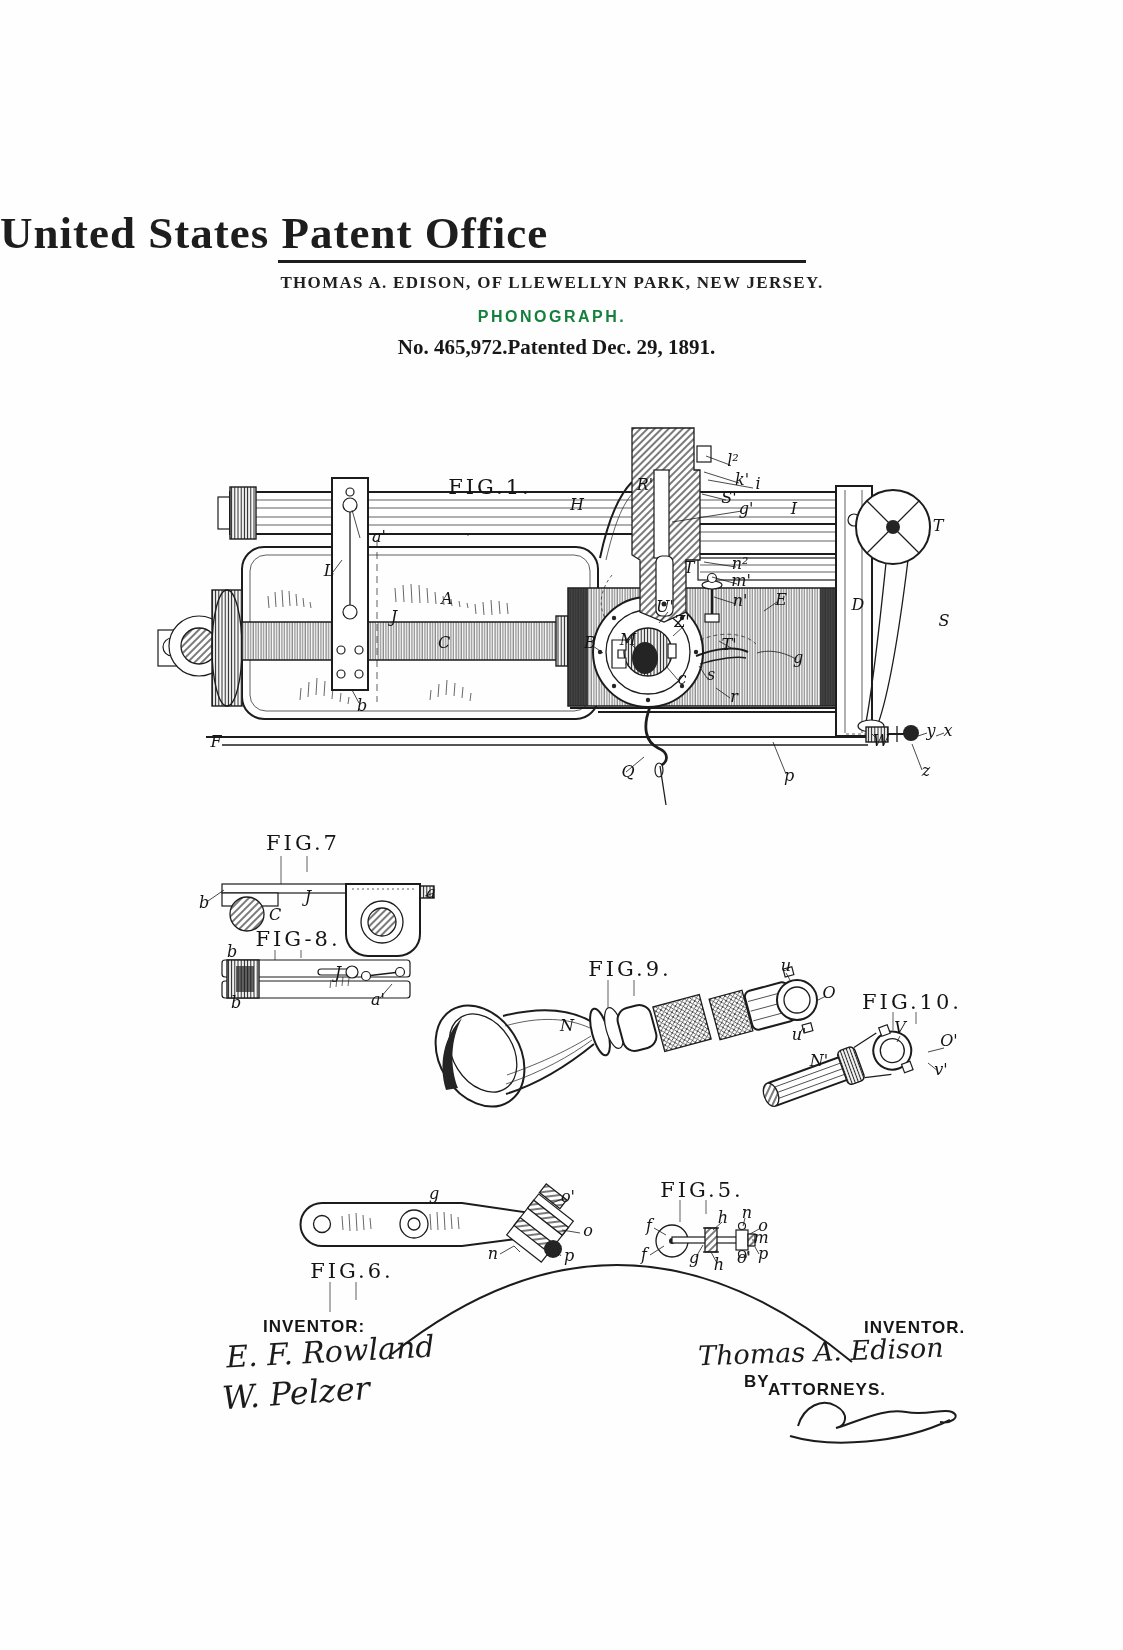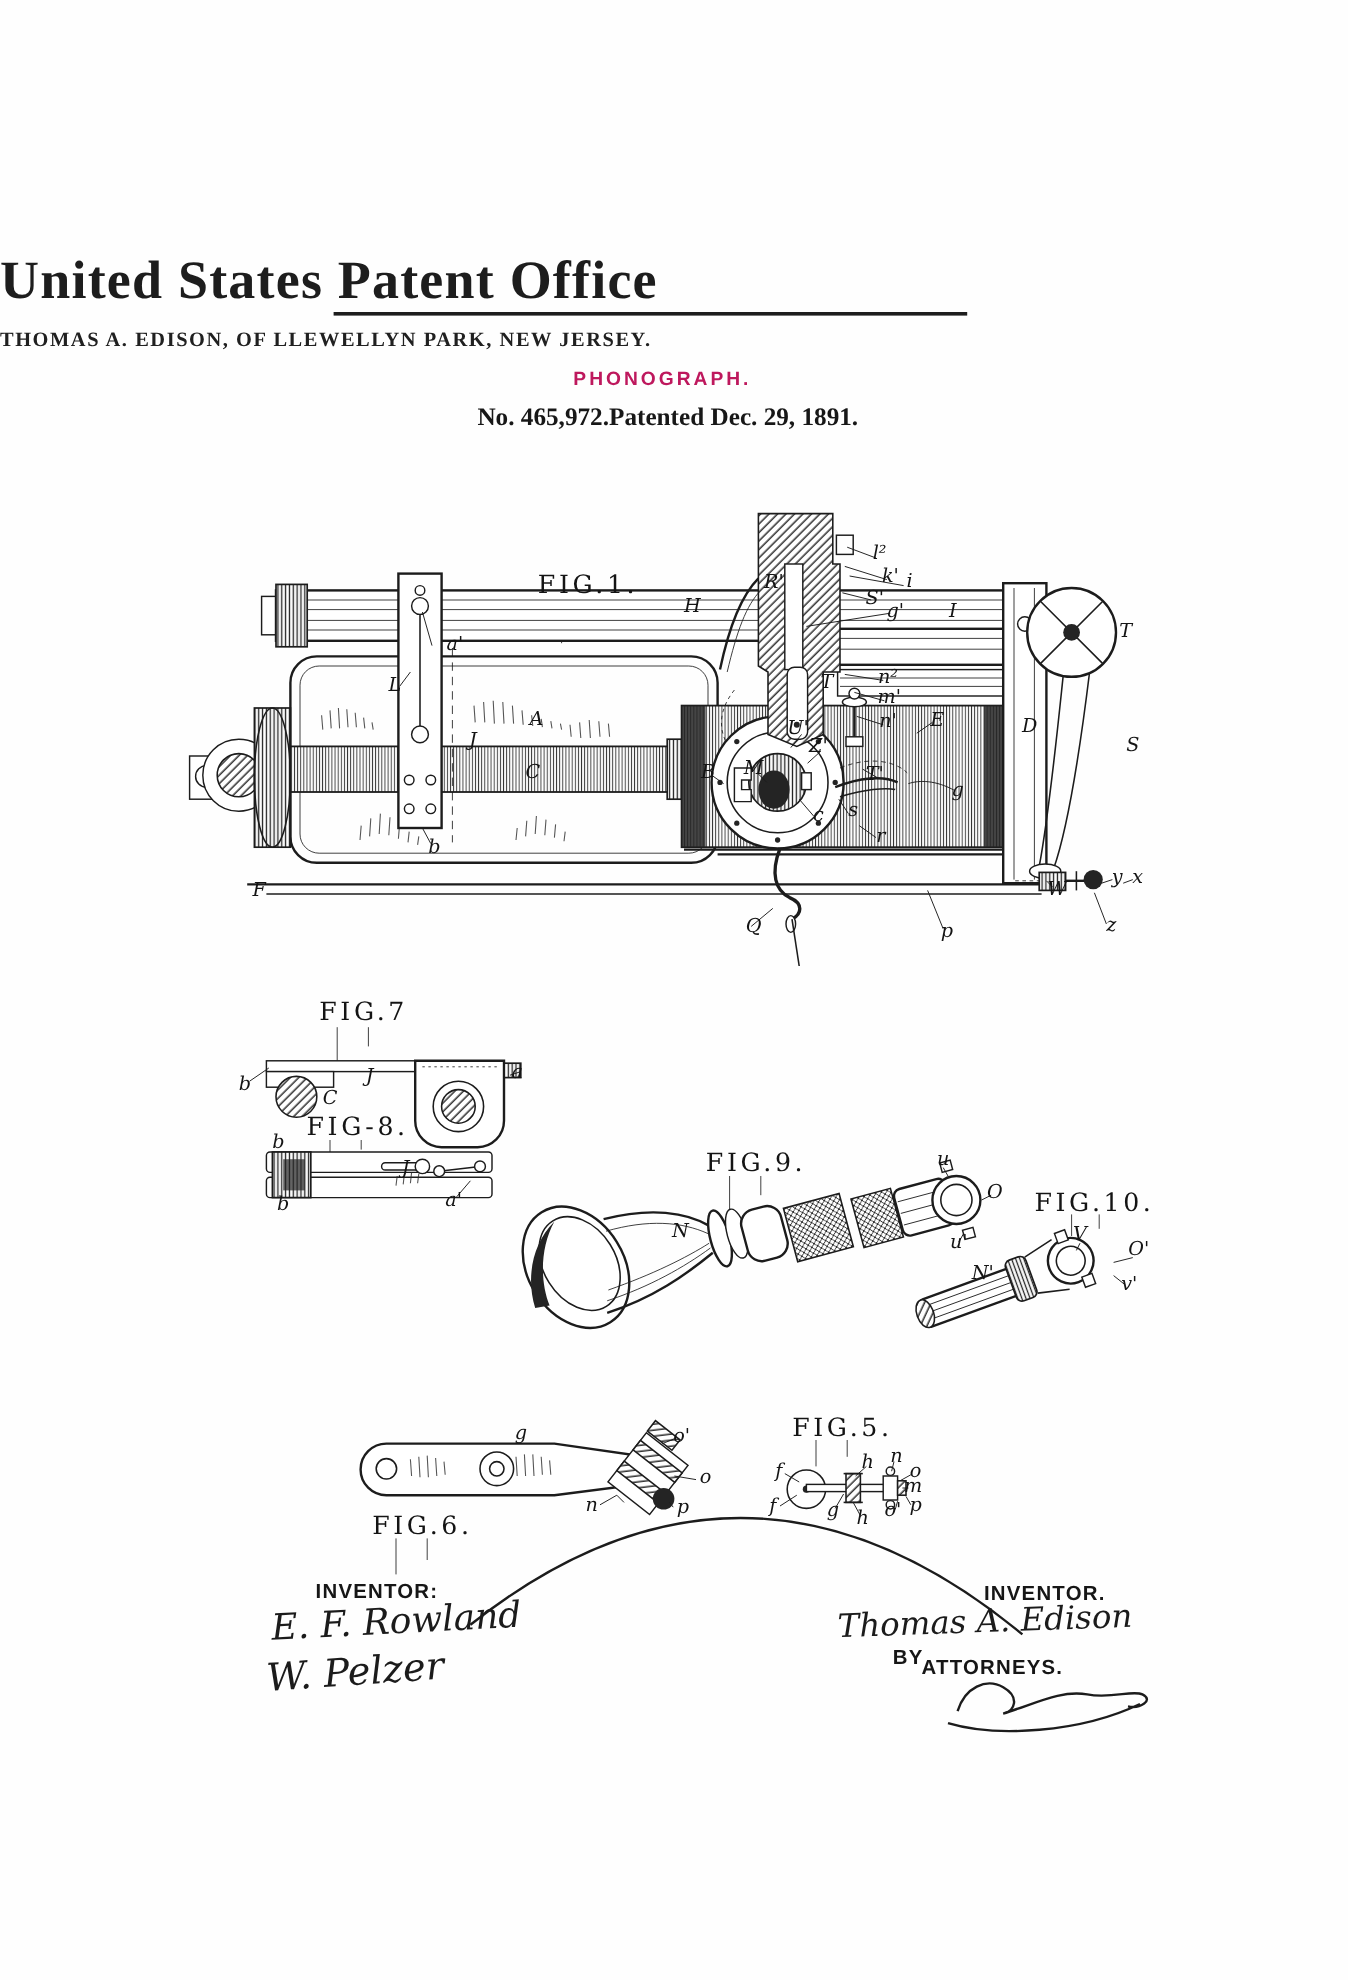--- a/index.html
+++ b/index.html
@@ -4,24 +4,24 @@
 <style>
   *{margin:0;padding:0;box-sizing:border-box}
   html,body{background:#e9e9e9}
   body{font-family:"Liberation Serif","DejaVu Serif",serif;color:#1c1c1c}
   .page{position:relative;width:1123px;height:1650px;margin:0 auto;background:#fefefe;overflow:hidden}
 
   
   .office-title{position:absolute;top:207px;left:0;width:1082px;text-align:left;
     font-family:"Liberation Serif",serif;font-weight:700;font-size:45px;letter-spacing:1px;color:#1d1d1d}
   .title-rule{position:absolute;top:260px;left:278px;width:528px;height:3px;background:#1d1d1d}
-  .inventor-line{position:absolute;top:273px;left:0;width:1104px;text-align:left;
+  .inventor-line{position:absolute;top:273px;left:0;width:1104px;text-align:center;
     font-family:"Liberation Serif",serif;font-size:17px;letter-spacing:1.3px;font-weight:600;color:#202020}
   .invention-title{position:absolute;top:308px;left:0;width:1104px;text-align:center;
-    font-family:"Liberation Sans",sans-serif;font-weight:700;font-size:16px;letter-spacing:2.5px;color:#be185d}
+    font-family:"Liberation Sans",sans-serif;font-weight:700;font-size:16px;letter-spacing:2.5px;color:#15803d}
   .num-line{position:absolute;top:335px;left:248px;width:617px;display:flex;justify-content:center;
     font-family:"Liberation Serif",serif;font-weight:700;font-size:21px;color:#171717}
 
   
   .cap{position:absolute;font-family:"Liberation Sans",sans-serif;font-weight:700;font-size:17px;
     letter-spacing:1px;color:#161616}
   .sig{position:absolute;font-family:"DejaVu Serif",serif;font-style:italic;color:#1b1b1b;white-space:nowrap}
   .sig.w1s{top:1334px;left:226px;font-size:30px;transform:rotate(-3deg)}
   .sig.w2s{top:1374px;left:222px;font-size:32px;transform:rotate(-4deg)}
   .sig.inv{top:1336px;left:698px;font-size:27px;transform:rotate(-2deg)}
@@ -406,19 +406,19 @@
         <text x="763" y="1259" class="part-label">p</text>
       </g>
 
     <path class="s2" d="M798 1426 C 804 1406 822 1398 836 1406 C 850 1414 846 1426 836 1428 C 862 1420 884 1408 906 1412 C 926 1416 944 1408 952 1412 C 962 1417 950 1424 940 1422 M790 1436 C 830 1448 900 1444 950 1420"></path>
   </svg>
 
   <footer>
     <div class="cap" style="top:1317px;left:263px">INVENTOR:</div>
     <div class="sig w1s">E. F. Rowland</div>
     <div class="sig w2s">W. Pelzer</div>
-    <div class="cap" style="top:1318px;left:820px">INVENTOR.</div>
+    <div class="cap" style="top:1318px;left:864px">INVENTOR.</div>
     <div class="sig inv">Thomas A. Edison</div>
     <div class="cap" style="top:1372px;left:744px">BY</div>
     <div class="cap" style="top:1380px;left:768px">ATTORNEYS.</div>
   </footer>
 
 </div>
 
 </body></html>

